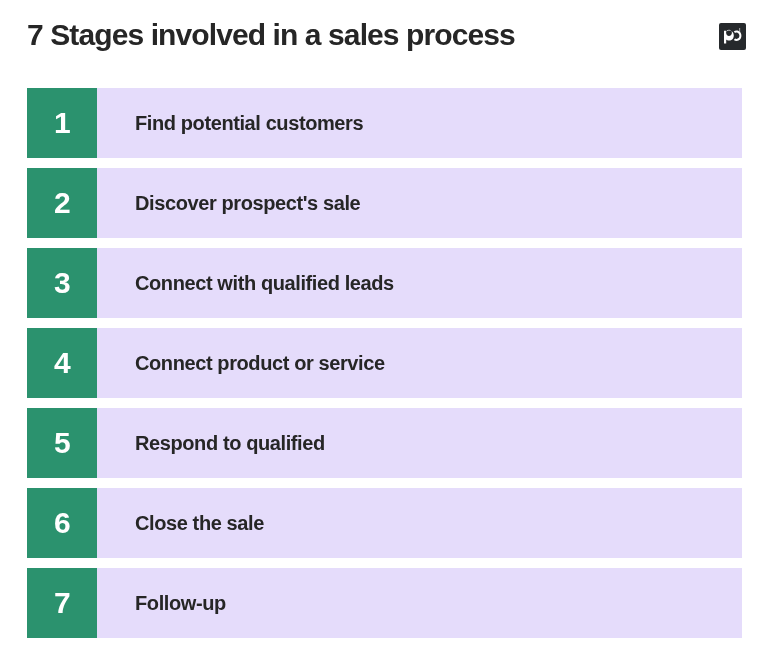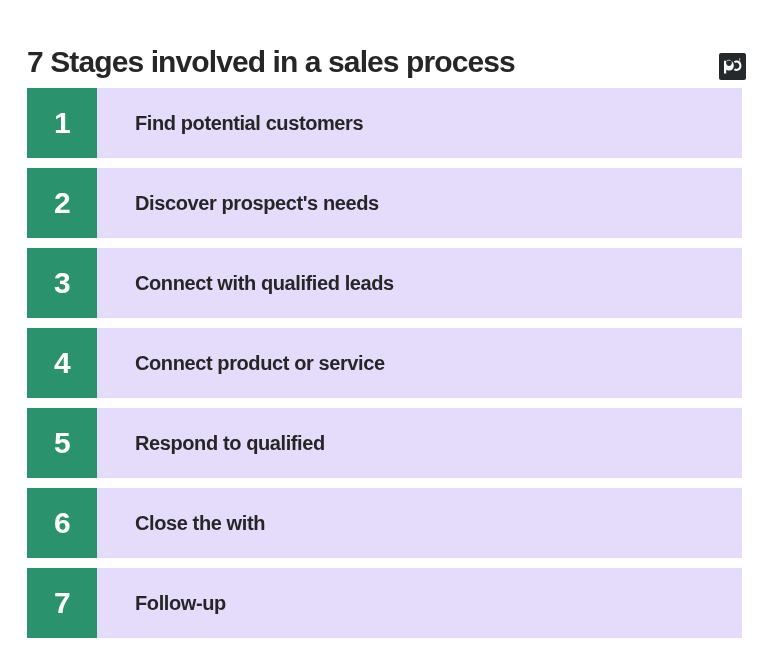--- a/index.html
+++ b/index.html
@@ -23,21 +23,21 @@
   }
 
   
   .header {
     position: absolute;
     left: 0;
     top: 0;
     width: 768px;
     height: 80px;
     display: flex;
-    align-items: flex-end;
+    align-items: flex-start;
     justify-content: space-between;
     padding: 17px 22px 0 27px;
     box-sizing: border-box;
   }
 
   .page-title {
     font-size: 30px;
     font-weight: 700;
     letter-spacing: -0.9px;
     color: #262626;
@@ -135,21 +135,21 @@
     <div class="stage-row">
       <div class="stage-number">1</div>
       <div class="stage-label-wrap">
         <span class="stage-label">Find potential customers</span>
       </div>
     </div>
 
     <div class="stage-row">
       <div class="stage-number">2</div>
       <div class="stage-label-wrap">
-        <span class="stage-label">Discover prospect's needs</span>
+        <span class="stage-label">Discover prospect's sale</span>
       </div>
     </div>
 
     <div class="stage-row">
       <div class="stage-number">3</div>
       <div class="stage-label-wrap">
         <span class="stage-label">Connect with qualified leads</span>
       </div>
     </div>
 
@@ -163,21 +163,21 @@
     <div class="stage-row">
       <div class="stage-number">5</div>
       <div class="stage-label-wrap">
         <span class="stage-label">Respond to qualified</span>
       </div>
     </div>
 
     <div class="stage-row">
       <div class="stage-number">6</div>
       <div class="stage-label-wrap">
-        <span class="stage-label">Close the with</span>
+        <span class="stage-label">Close the sale</span>
       </div>
     </div>
 
     <div class="stage-row">
       <div class="stage-number">7</div>
       <div class="stage-label-wrap">
         <span class="stage-label">Follow-up</span>
       </div>
     </div>
 

